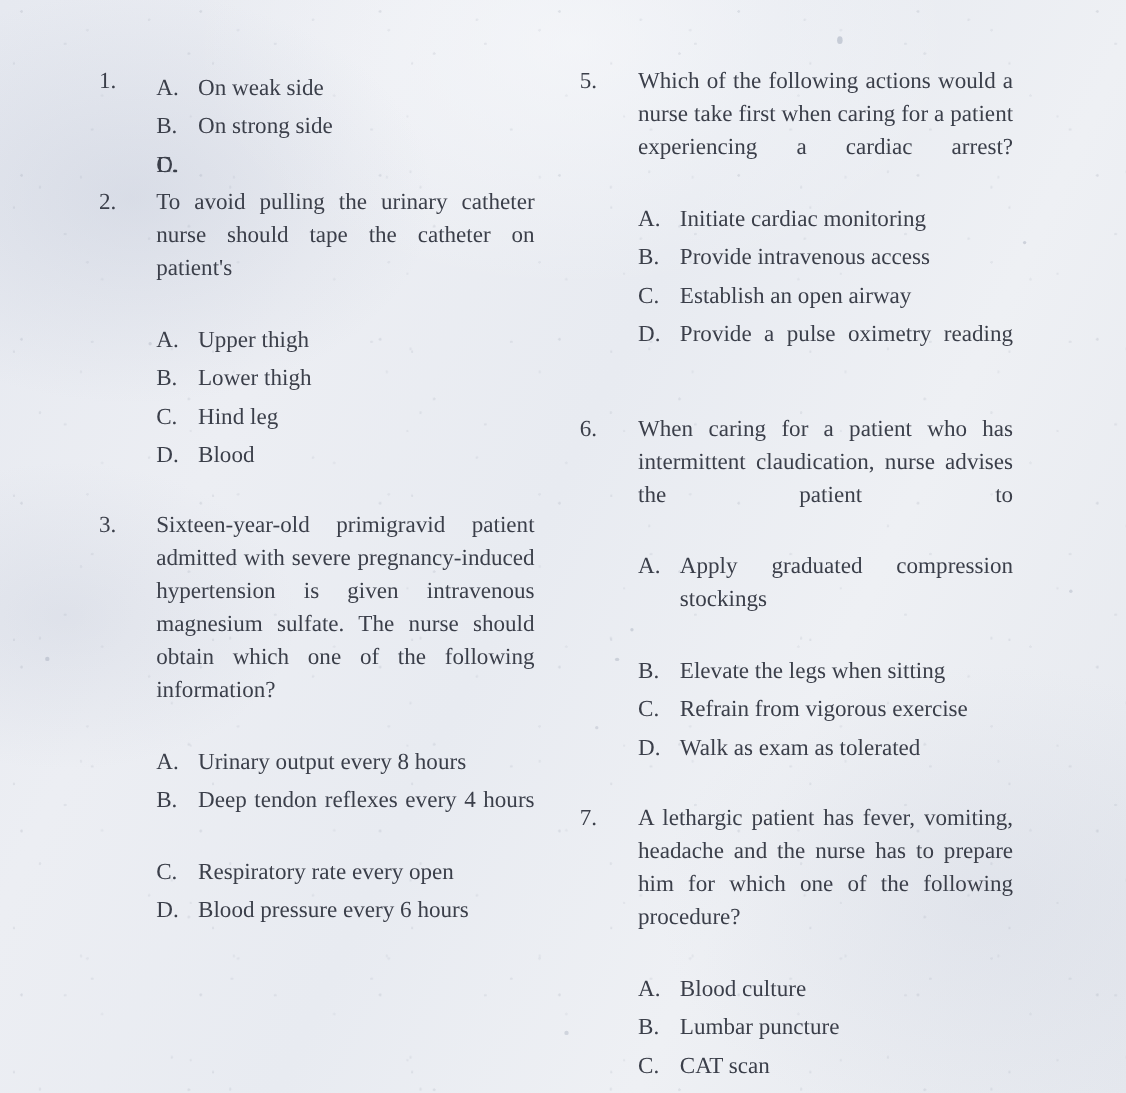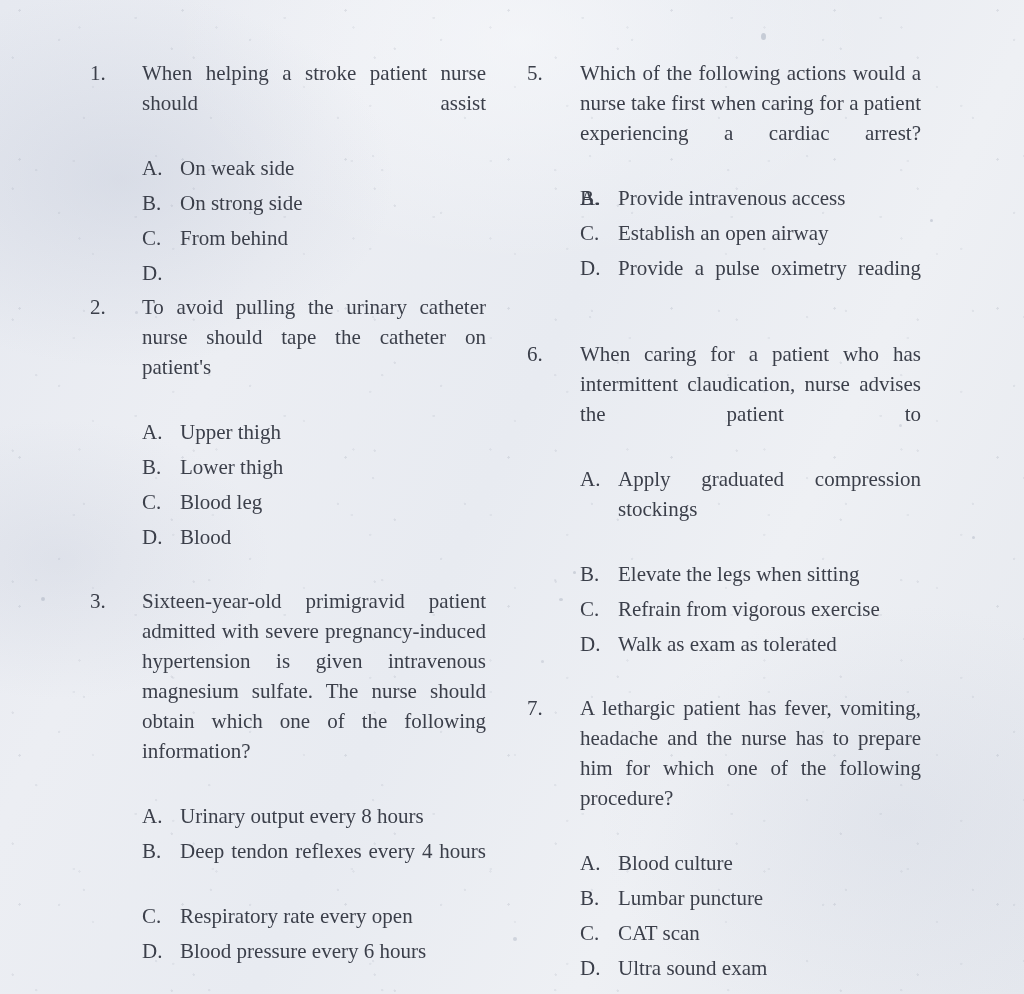--- a/index.html
+++ b/index.html
@@ -153,34 +153,32 @@
   <div class="speck" style="left:513px; top:937px; width:4px; height:4px;  opacity:.35;"></div>
   <div class="speck" style="left:899px; top:424px; width:3px; height:3px;  opacity:.28;"></div>
 
   <div class="column" id="col-left">
 
     <div style="height:58px;"></div>
 
     <div class="question">
       <div class="q-head">
         <span class="q-num">1.</span>
-        <div class="q-stem">When helping a stroke patient nurse should assist</div>
       </div>
       <ul class="options">
         <li class="option nowrap">
           <span class="opt-letter">A.</span>
           <span class="opt-text">On weak side</span>
         </li>
         <li class="option nowrap">
           <span class="opt-letter">B.</span>
           <span class="opt-text">On strong side</span>
         </li>
         <li class="option nowrap">
           <span class="opt-letter">C.</span>
-          <span class="opt-text">From behind</span>
         </li>
         <li class="option nowrap">
           <span class="opt-letter">D.</span>
         </li>
       </ul>
     </div>
 
     <div class="gap-l"></div>
 
     <div class="question">
@@ -192,21 +190,21 @@
         <li class="option nowrap">
           <span class="opt-letter">A.</span>
           <span class="opt-text">Upper thigh</span>
         </li>
         <li class="option nowrap">
           <span class="opt-letter">B.</span>
           <span class="opt-text">Lower thigh</span>
         </li>
         <li class="option nowrap">
           <span class="opt-letter">C.</span>
-          <span class="opt-text">Blood leg</span>
+          <span class="opt-text">Hind leg</span>
         </li>
         <li class="option nowrap">
           <span class="opt-letter">D.</span>
           <span class="opt-text">Blood</span>
         </li>
       </ul>
     </div>
 
     <div class="gap-l"></div>
 
@@ -242,20 +240,21 @@
     <div style="height:58px;"></div>
 
     <div class="question">
       <div class="q-head">
         <span class="q-num">5.</span>
         <div class="q-stem">Which of the following actions would a nurse take first when caring for a patient experiencing a cardiac arrest?</div>
       </div>
       <ul class="options">
         <li class="option nowrap">
           <span class="opt-letter">A.</span>
+          <span class="opt-text">Initiate cardiac monitoring</span>
         </li>
         <li class="option nowrap">
           <span class="opt-letter">B.</span>
           <span class="opt-text">Provide intravenous access</span>
         </li>
         <li class="option nowrap">
           <span class="opt-letter">C.</span>
           <span class="opt-text">Establish an open airway</span>
         </li>
         <li class="option">

